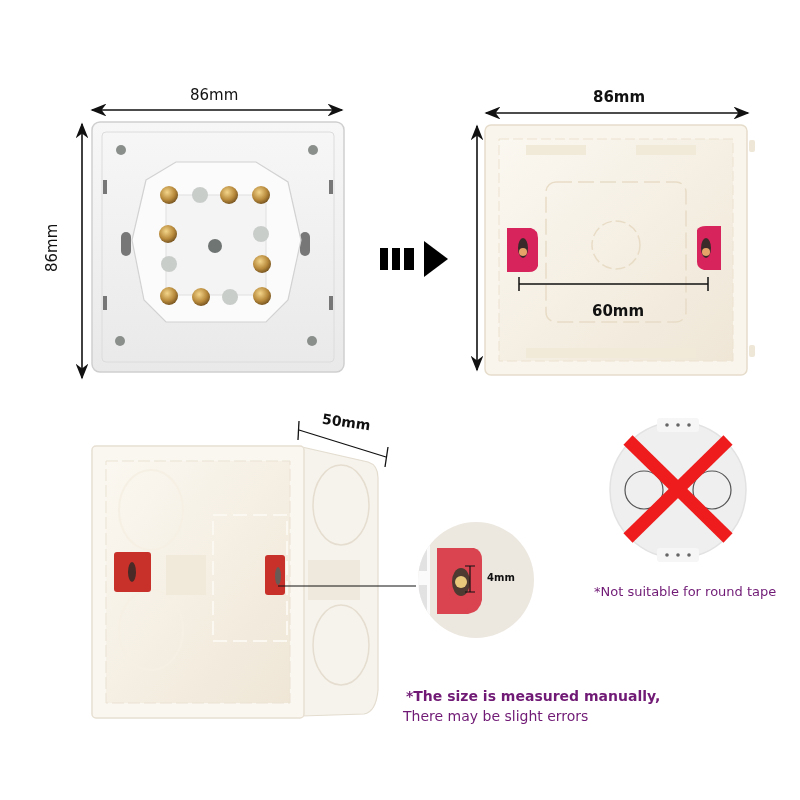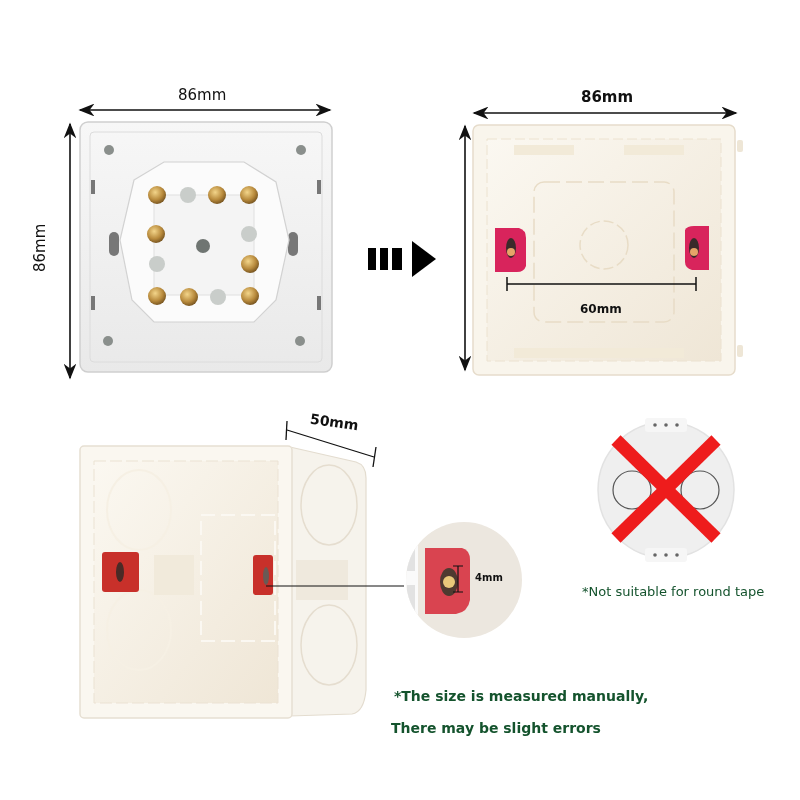--- a/index.html
+++ b/index.html
@@ -1,19 +1,19 @@
 <!DOCTYPE html>
 <html><head>
 <meta charset="utf-8">
 <style>
   html, body { margin:0; padding:0; background:#ffffff; }
   body { width:800px; height:800px; position:relative; overflow:hidden; font-family:"Liberation Sans", "DejaVu Sans", sans-serif; }
-  #stage { position:absolute; left:4px; top:0; width:711px; height:800px; }
+  #stage { position:absolute; left:16px; top:0; width:711px; height:800px; }
   .dim-label { position:absolute; font-family:"DejaVu Sans", "Liberation Sans", sans-serif; color:#111; white-space:nowrap; }
-  .note { position:absolute; color:#14532d; font-family:"DejaVu Sans", "Liberation Sans", sans-serif; white-space:nowrap; }
+  .note { position:absolute; color:#701a75; font-family:"DejaVu Sans", "Liberation Sans", sans-serif; white-space:nowrap; }
 </style>
 </head>
 <body>
 
 <div id="stage">
 <svg width="800" height="800" viewBox="0 0 800 800">
   <defs>
     <marker id="ah" markerWidth="10" markerHeight="8" refX="9" refY="4" orient="auto-start-reverse">
       <path d="M0,0 L10,4 L0,8 L3,4 Z" fill="#111"></path>
     </marker>
@@ -172,19 +172,19 @@
       <line x1="612" y1="440" x2="712" y2="538" stroke="#ee1c1c" stroke-width="13" stroke-linecap="butt"></line>
       <line x1="712" y1="440" x2="612" y2="538" stroke="#ee1c1c" stroke-width="13" stroke-linecap="butt"></line>
     </g>
   </g>
 </svg>
 
 
 <div class="dim-label" style="left:174px; top:86px; font-size:15px;">86mm</div>
 <div class="dim-label" style="left:27px; top:237px; font-size:15px; transform:rotate(-90deg); transform-origin:left top; top:272px;">86mm</div>
 <div class="dim-label" style="left:577px; top:88px; font-size:15px; font-weight:bold;">86mm</div>
-<div class="dim-label" style="left:576px; top:302px; font-size:12px; font-weight:bold;">60mm</div>
+<div class="dim-label" style="left:576px; top:302px; font-size:15px; font-weight:bold;">60mm</div>
 <div class="dim-label" style="left:306px; top:414px; font-size:14px; font-weight:bold; transform:rotate(8deg);">50mm</div>
 <div class="dim-label" style="left:471px; top:572px; font-size:10px; font-weight:bold;">4mm</div>
 <div class="note" style="left:578px; top:584px; font-size:13px;">*Not suitable for round tape</div>
 <div class="note" style="left:378px; top:688px; font-size:14px; font-weight:bold;margin-left:12px;">*The size is measured manually,</div>
-<div class="note" style="left:387px; top:708px; font-size:14px; font-weight:bold;margin-top:12px;">There may be slight errors</div>
+<div class="note" style="left:387px; top:708px; font-size:14px; font-weight:normal;">There may be slight errors</div>
 </div>
 
 </body></html>

